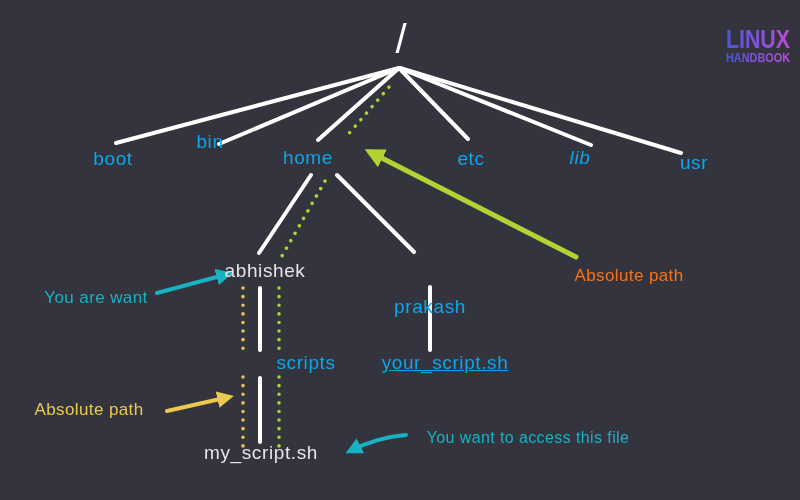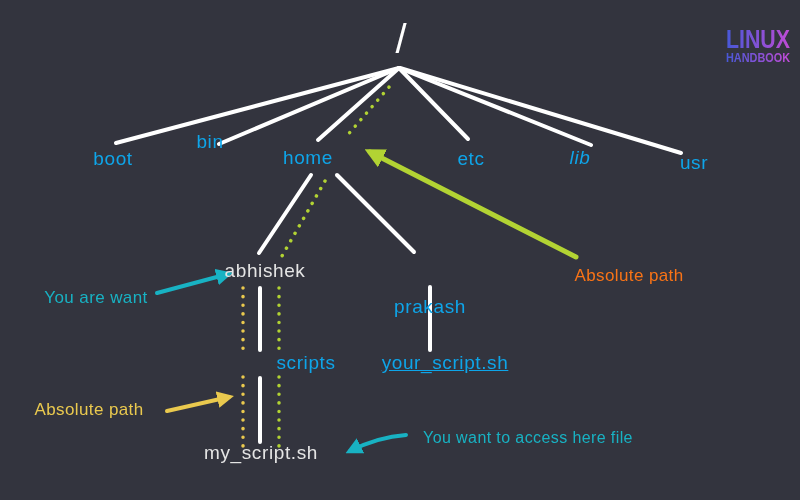--- a/index.html
+++ b/index.html
@@ -121,21 +121,21 @@
   <div class="node" id="n-usr">usr</div>
   <div class="node teal" id="n-abhishek">abhishek</div>
   <div class="node" id="n-prakash">prakash</div>
   <div class="node" id="n-scripts">scripts</div>
   <div class="node" id="n-yourscript">your_script.sh</div>
   <div class="node teal" id="n-myscript">my_script.sh</div>
 
   <div class="annot teal" id="a-youarehere">You are want</div>
   <div class="annot green" id="a-absolute">Absolute path</div>
   <div class="annot yellow" id="a-relative">Absolute path</div>
-  <div class="annot teal" id="a-access">You want to access here file</div>
+  <div class="annot teal" id="a-access">You want to access this file</div>
 
   <svg class="logo" width="76" height="46" viewBox="0 0 76 46">
     <defs>
       <linearGradient id="logograd" x1="0" y1="0" x2="1" y2="0">
         <stop offset="0" stop-color="#4758d8"></stop>
         <stop offset="1" stop-color="#c04bd4"></stop>
       </linearGradient>
     </defs>
     <text x="38" y="26" text-anchor="middle" font-size="26" font-weight="bold" fill="url(#logograd)" textLength="64" lengthAdjust="spacingAndGlyphs" style="font-family:'Liberation Sans',sans-serif;">LINUX</text>
     <text x="38" y="40" text-anchor="middle" font-size="13" font-weight="bold" fill="url(#logograd)" textLength="64" lengthAdjust="spacingAndGlyphs" style="font-family:'Liberation Sans',sans-serif;">HANDBOOK</text>

